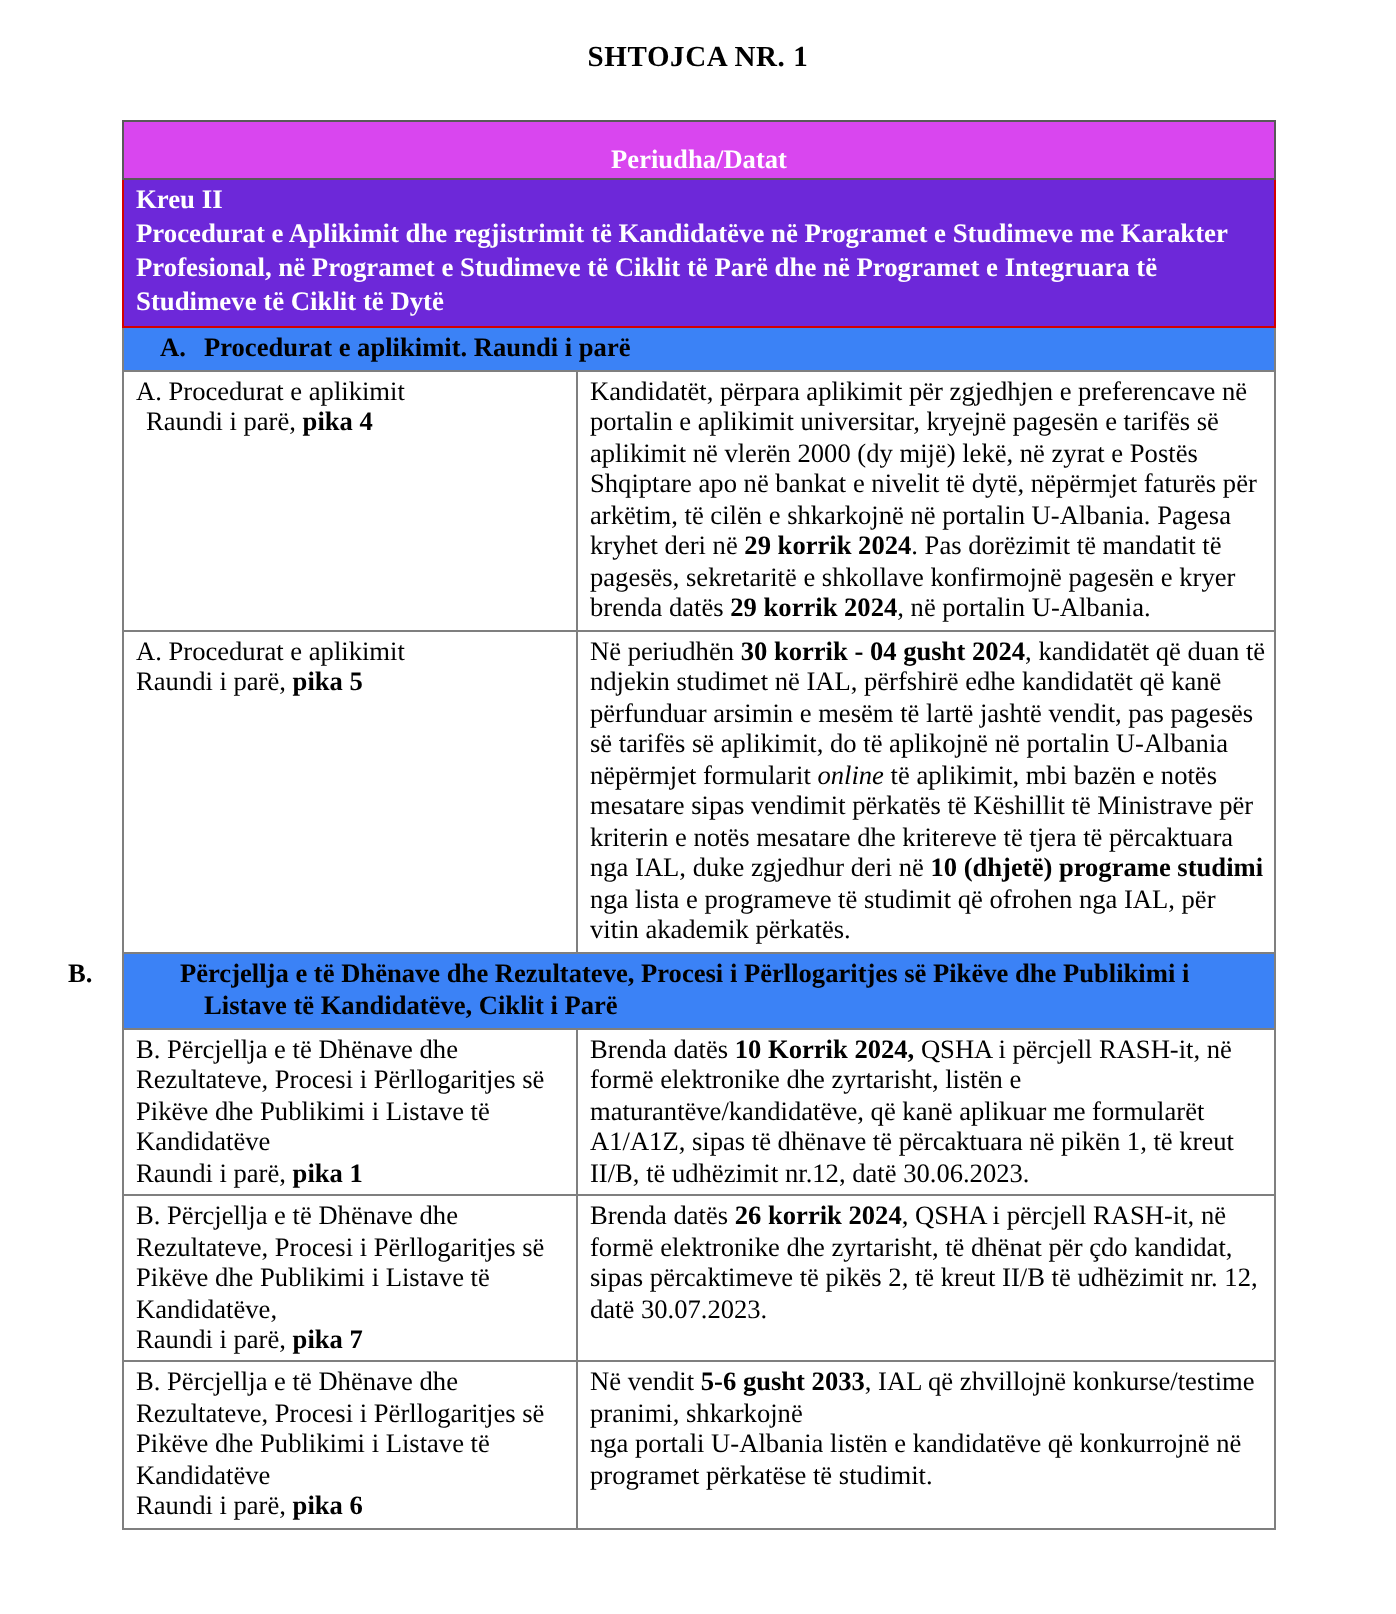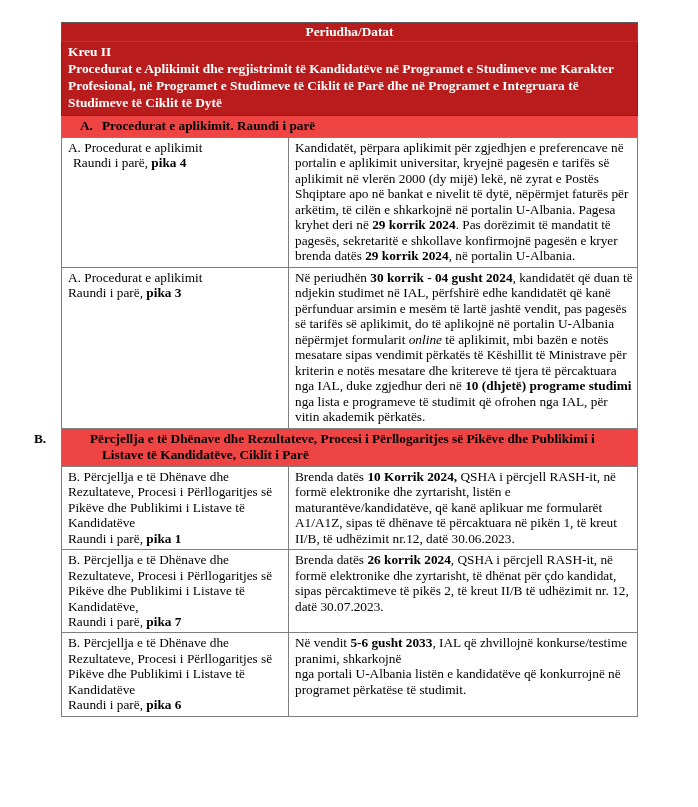--- a/index.html
+++ b/index.html
@@ -43,41 +43,41 @@
     padding: 2px 4px 3px 6px;
     font-size: 13.3px;
     line-height: 1.165;
   }
   
   col.c-left  { width: 227px; }
   col.c-right { width: 349px; }
 
   
   tr.hdr-grey td {
-    background: #b91c1c;
+    background: #d946ef;
     color: #ffffff;
     font-weight: bold;
     text-align: center;
     font-size: 13.3px;
-    padding: 1px 0 2px 0;
+    padding: 11px 0 2px 0;
     border-color: #595959;
   }
   
   tr.hdr-red td {
-    background: #b91c1c;
+    background: #6d28d9;
     color: #ffffff;
     font-weight: bold;
     font-size: 13.4px;
     line-height: 1.26;
     padding: 2px 6px 3px 6px;
     border-color: #d40000;
   }
   
   tr.sec-grey td {
-    background: #ef4444;
+    background: #3b82f6;
     color: #000000;
     font-weight: bold;
     font-size: 13.3px;
     line-height: 1.20;
     padding: 2px 6px 3px 6px;
   }
   .sec-inner {
     display: block;
     padding-left: 12px;
     text-indent: 0;
@@ -102,20 +102,21 @@
     padding-left: 5px;
   }
   b, .b { font-weight: bold; }
   i, .i { font-style: italic; }
 </style>
 </head>
 <body>
 
 <div class="page">
 
+  <div class="doc-title">SHTOJCA NR. 1</div>
 
   <table class="main">
     <colgroup>
       <col class="c-left">
       <col class="c-right">
     </colgroup>
     <tbody>
 
       <tr class="hdr-grey">
         <td colspan="2">Periudha/Datat</td>
@@ -138,21 +139,21 @@
         <td class="cell-left">
           <span>A. Procedurat e aplikimit</span><br>
           <span class="indent-1"><span>Raundi i parë, </span><b>pika 4</b></span>
         </td>
         <td class="cell-right"><span>Kandidatët, përpara aplikimit për zgjedhjen e preferencave në portalin e aplikimit universitar, kryejnë pagesën e tarifës së aplikimit në vlerën 2000 (dy mijë) lekë, në zyrat e Postës Shqiptare apo në bankat e nivelit të dytë, nëpërmjet faturës për arkëtim, të cilën e shkarkojnë në portalin U-Albania. Pagesa kryhet deri në </span><b>29 korrik 2024</b><span>. Pas dorëzimit të mandatit të pagesës, sekretaritë e shkollave konfirmojnë pagesën e kryer brenda datës </span><b>29 korrik 2024</b><span>, në portalin U-Albania.</span></td>
       </tr>
 
       <tr>
         <td class="cell-left">
           <span>A. Procedurat e aplikimit</span><br>
-          <span><span>Raundi i parë, </span><b>pika 3</b></span>
+          <span><span>Raundi i parë, </span><b>pika 5</b></span>
         </td>
         <td class="cell-right"><span>Në periudhën </span><b>30 korrik - 04 gusht 2024</b><span>, kandidatët që duan të ndjekin studimet në IAL, përfshirë edhe kandidatët që kanë përfunduar arsimin e mesëm të lartë jashtë vendit, pas pagesës së tarifës së aplikimit, do të aplikojnë në portalin U-Albania nëpërmjet formularit </span><i>online</i><span> të aplikimit, mbi bazën e notës mesatare sipas vendimit përkatës të Këshillit të Ministrave për kriterin e notës mesatare dhe kritereve të tjera të përcaktuara nga IAL, duke zgjedhur deri në </span><b>10 (dhjetë) programe studimi</b><span> nga lista e programeve të studimit që ofrohen nga IAL, për vitin akademik përkatës.</span></td>
       </tr>
 
       <tr class="sec-grey">
         <td colspan="2">
           <span class="sec-inner sec-hang"><span class="sec-letter">B.</span><span>Përcjellja e të Dhënave dhe Rezultateve, Procesi i Përllogaritjes së Pikëve dhe Publikimi i Listave të Kandidatëve, Ciklit i Parë</span></span>
         </td>
       </tr>
 

